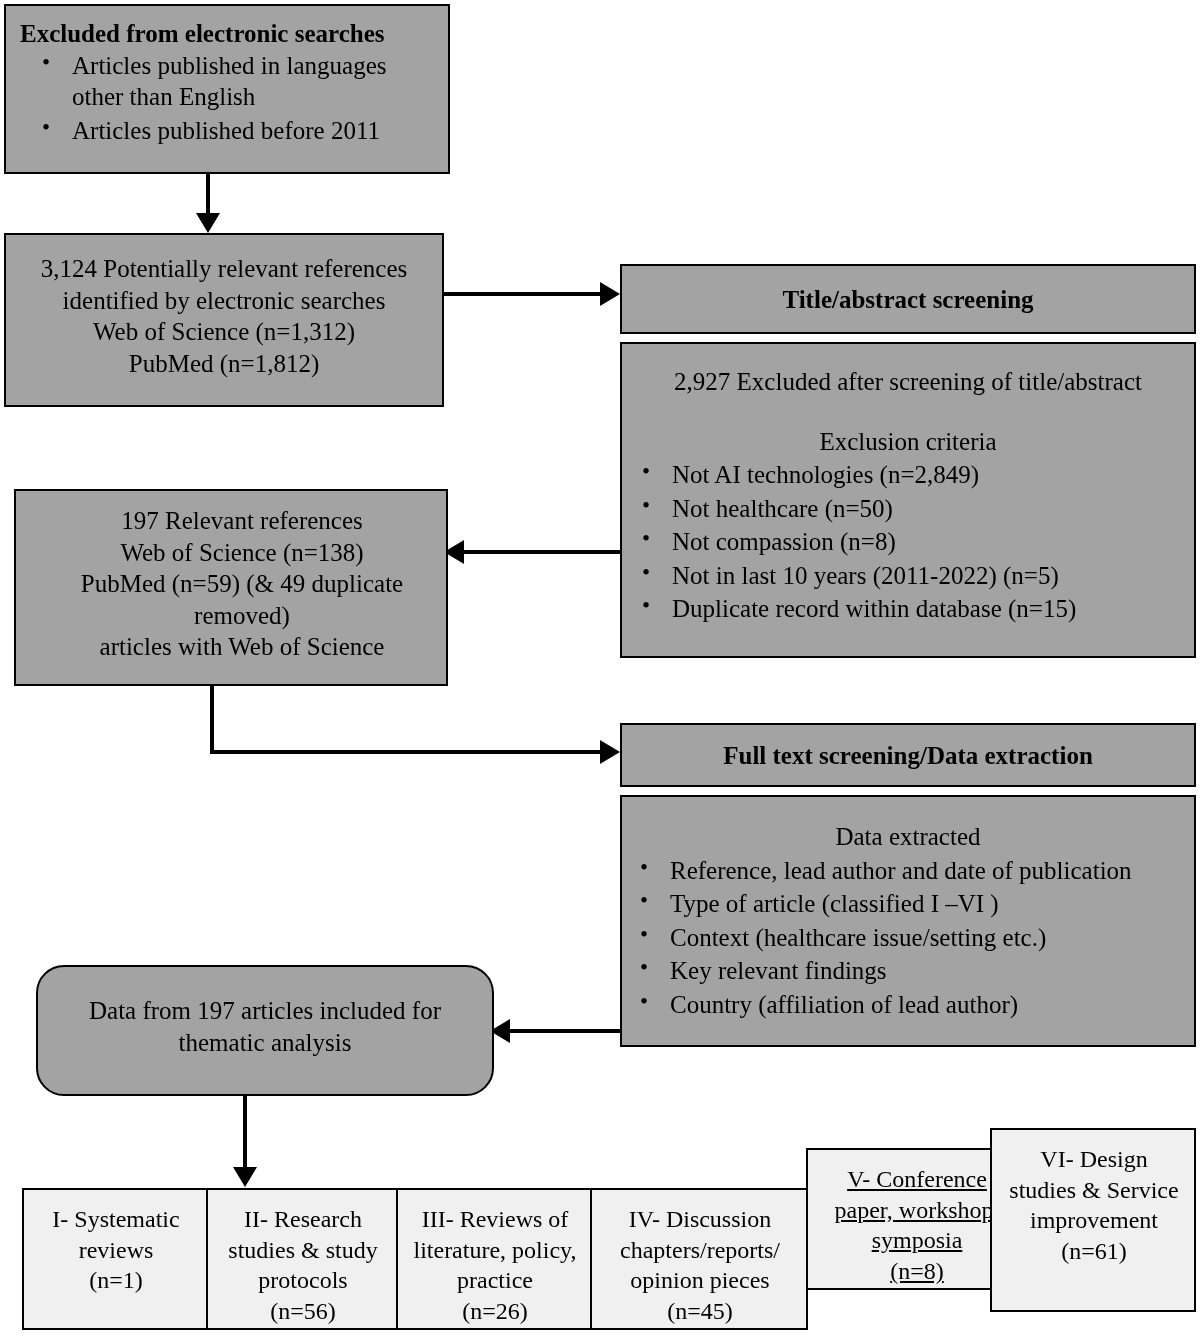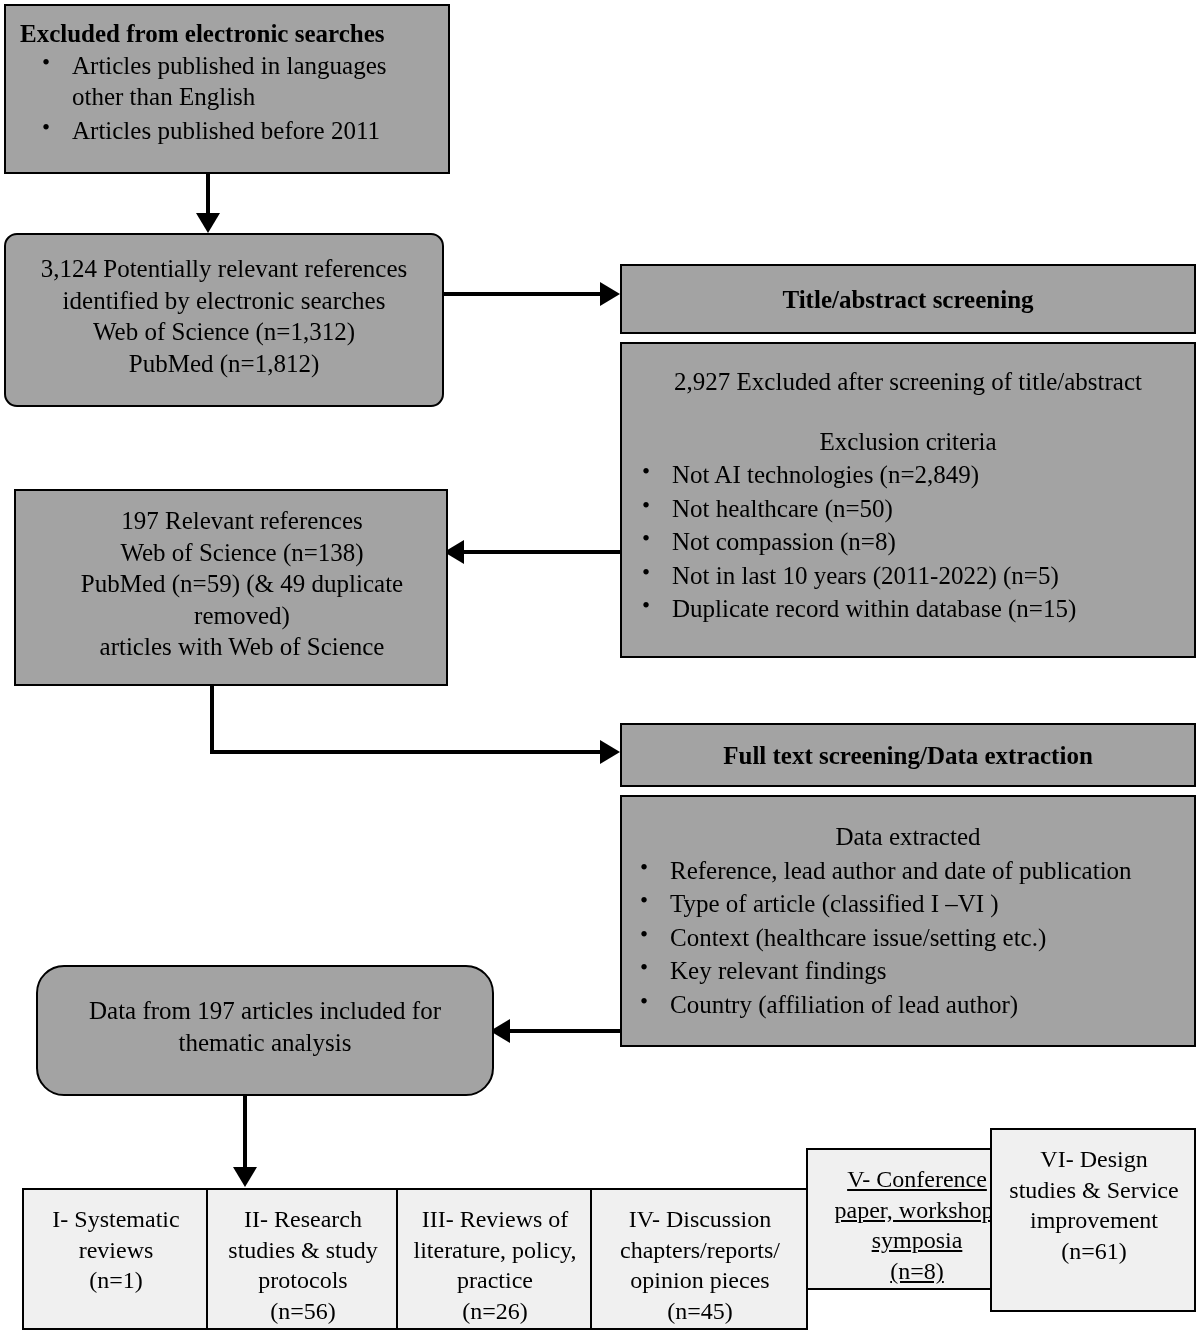--- a/index.html
+++ b/index.html
@@ -109,21 +109,21 @@
       <ul class="bullets">
         <li>Articles published in languages other than English</li>
         <li>Articles published before 2011</li>
       </ul>
     </div>
   </div>
 
   <div class="vline" style="left:206px; top:174px; height:42px;"></div>
   <div class="arrow arrow-down" style="left:196px; top:213px;"></div>
 
-  <div class="box center" style="left:4px; top:233px; width:440px; height:174px;border-radius:13px;">
+  <div class="box center" style="left:4px; top:233px; width:440px; height:174px;">
     <div class="pad" style="padding:18px 10px 8px 10px;">
       <div>3,124 Potentially relevant references</div>
       <div>identified by electronic searches</div>
       <div>Web of Science (n=1,312)</div>
       <div>PubMed (n=1,812)</div>
     </div>
   </div>
 
   <div class="hline" style="left:444px; top:292px; width:160px;"></div>
   <div class="arrow arrow-right" style="left:600px; top:282px;"></div>

